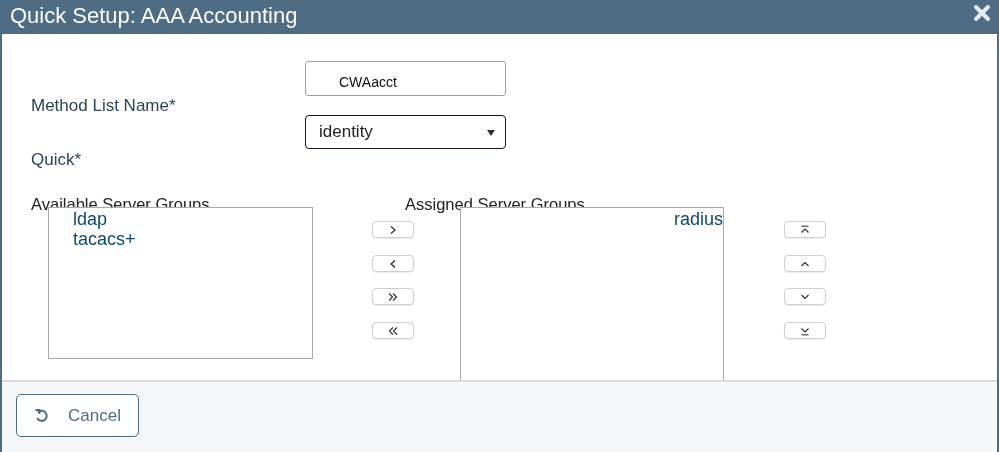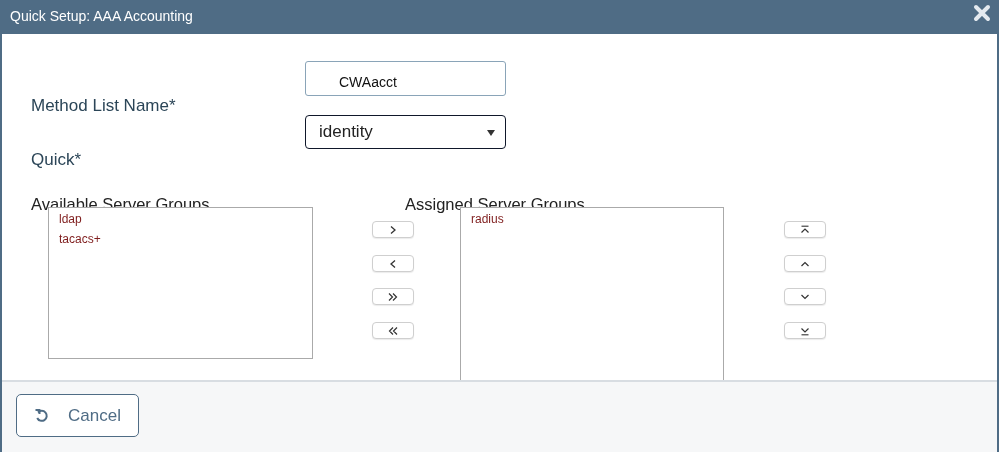--- a/index.html
+++ b/index.html
@@ -9,21 +9,21 @@
       position: absolute; left: 0; top: 0; width: 999px; height: 452px;
       border-left: 2px solid #4f6c85; border-right: 2px solid #4f6c85;
       background: #ffffff;
     }
     .titlebar {
       position: absolute; left: -2px; top: 0; width: 999px; height: 34px;
       background: #4f6c85; color: #ffffff;
     }
     .title {
       position: absolute; left: 10px; top: 3px;
-      font-size: 14px; line-height: 26px; color: #ffffff;
+      font-size: 22px; line-height: 26px; color: #ffffff;
     }
     .close {
       position: absolute; right: 8px; top: 4px; width: 18px; height: 18px;
       cursor: pointer;
     }
     .label {
       position: absolute; font-size: 17px; color: #2b4557; margin-top: 28px;
     }
     .label.bold { color: #222; font-size: 16.5px; }
     .textbox {
@@ -40,21 +40,21 @@
     .select .caret {
       position: absolute; right: 10px; top: 14px; width: 0; height: 0;
       border-left: 4px solid transparent; border-right: 4px solid transparent;
       border-top: 6px solid #333;
     }
     .listbox {
       position: absolute; border: 1px solid #aaaaaa; background: #fff;
       padding: 1px 0 0 10px;
     }
     .listbox .opt {
-      font-size: 12px; line-height: 20px; color: #7f1d1d; cursor: pointer;
+      font-size: 18px; line-height: 20px; color: #0c4a6e; cursor: pointer; margin-left: 14px;
     }
     .mini-btn {
       position: absolute; width: 42px; height: 17px;
       border: 1px solid #cfcfcf; border-radius: 4px; background: #fff;
       box-shadow: 0 1px 1px rgba(0,0,0,0.08);
       cursor: pointer;
       display: flex; align-items: center; justify-content: center;
     }
     .mini-btn svg { display: block; }
     .footer {
@@ -117,21 +117,21 @@
         <path d="M2 1.5 L5.5 5 L2 8.5 M6 1.5 L9.5 5 L6 8.5" fill="none" stroke="#333" stroke-width="1.2"></path>
       </svg>
   </div>
   <div class="mini-btn" style="left:370px; top:322px;">
     <svg width="12" height="10" viewBox="0 0 12 10">
         <path d="M6 1.5 L2.5 5 L6 8.5 M10 1.5 L6.5 5 L10 8.5" fill="none" stroke="#333" stroke-width="1.2"></path>
       </svg>
   </div>
 
   <div class="label bold" style="left:403px; top:167px;">Assigned Server Groups</div>
-  <div class="listbox" style="left:458px; top:207px; width:264px; height:192px;">
+  <div class="listbox" style="left:458px; top:207px; width:264px; height:192px;text-align:right;">
     <div class="opt">radius</div>
   </div>
 
   <div class="mini-btn" style="left:782px; top:221px;">
     <svg width="12" height="10" viewBox="0 0 12 10">
         <path d="M2.5 1.2 L9.5 1.2" stroke="#333" stroke-width="1.1"></path>
         <path d="M2.5 7.5 L6 4 L9.5 7.5" fill="none" stroke="#333" stroke-width="1.2"></path>
       </svg>
   </div>
   <div class="mini-btn" style="left:782px; top:255px;">

